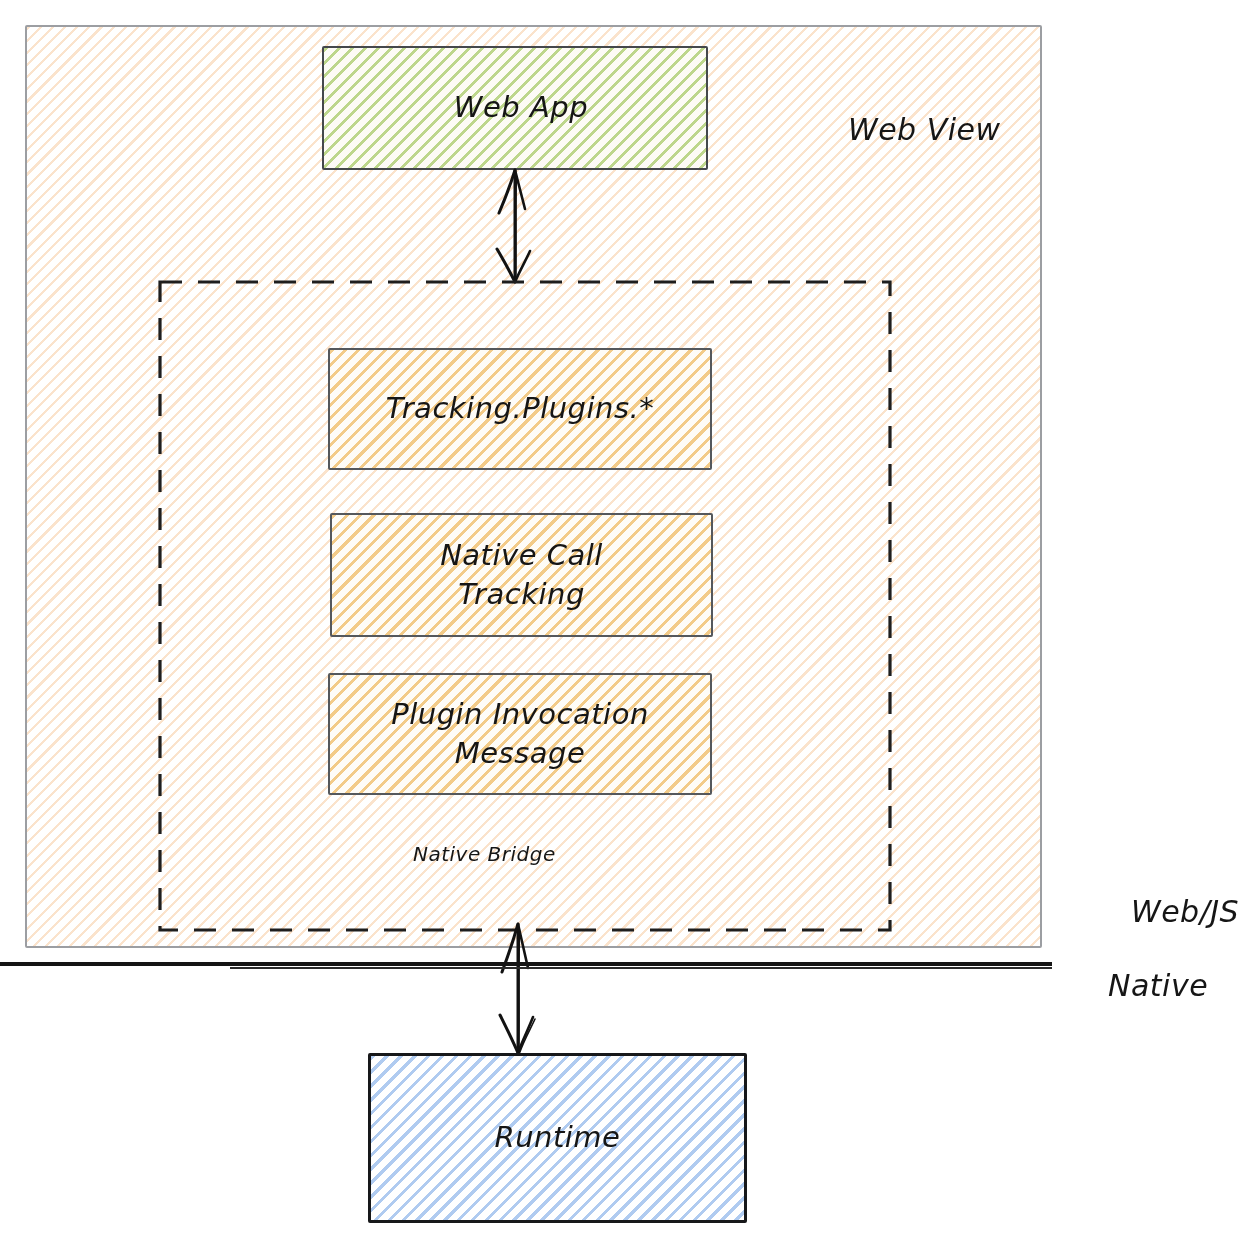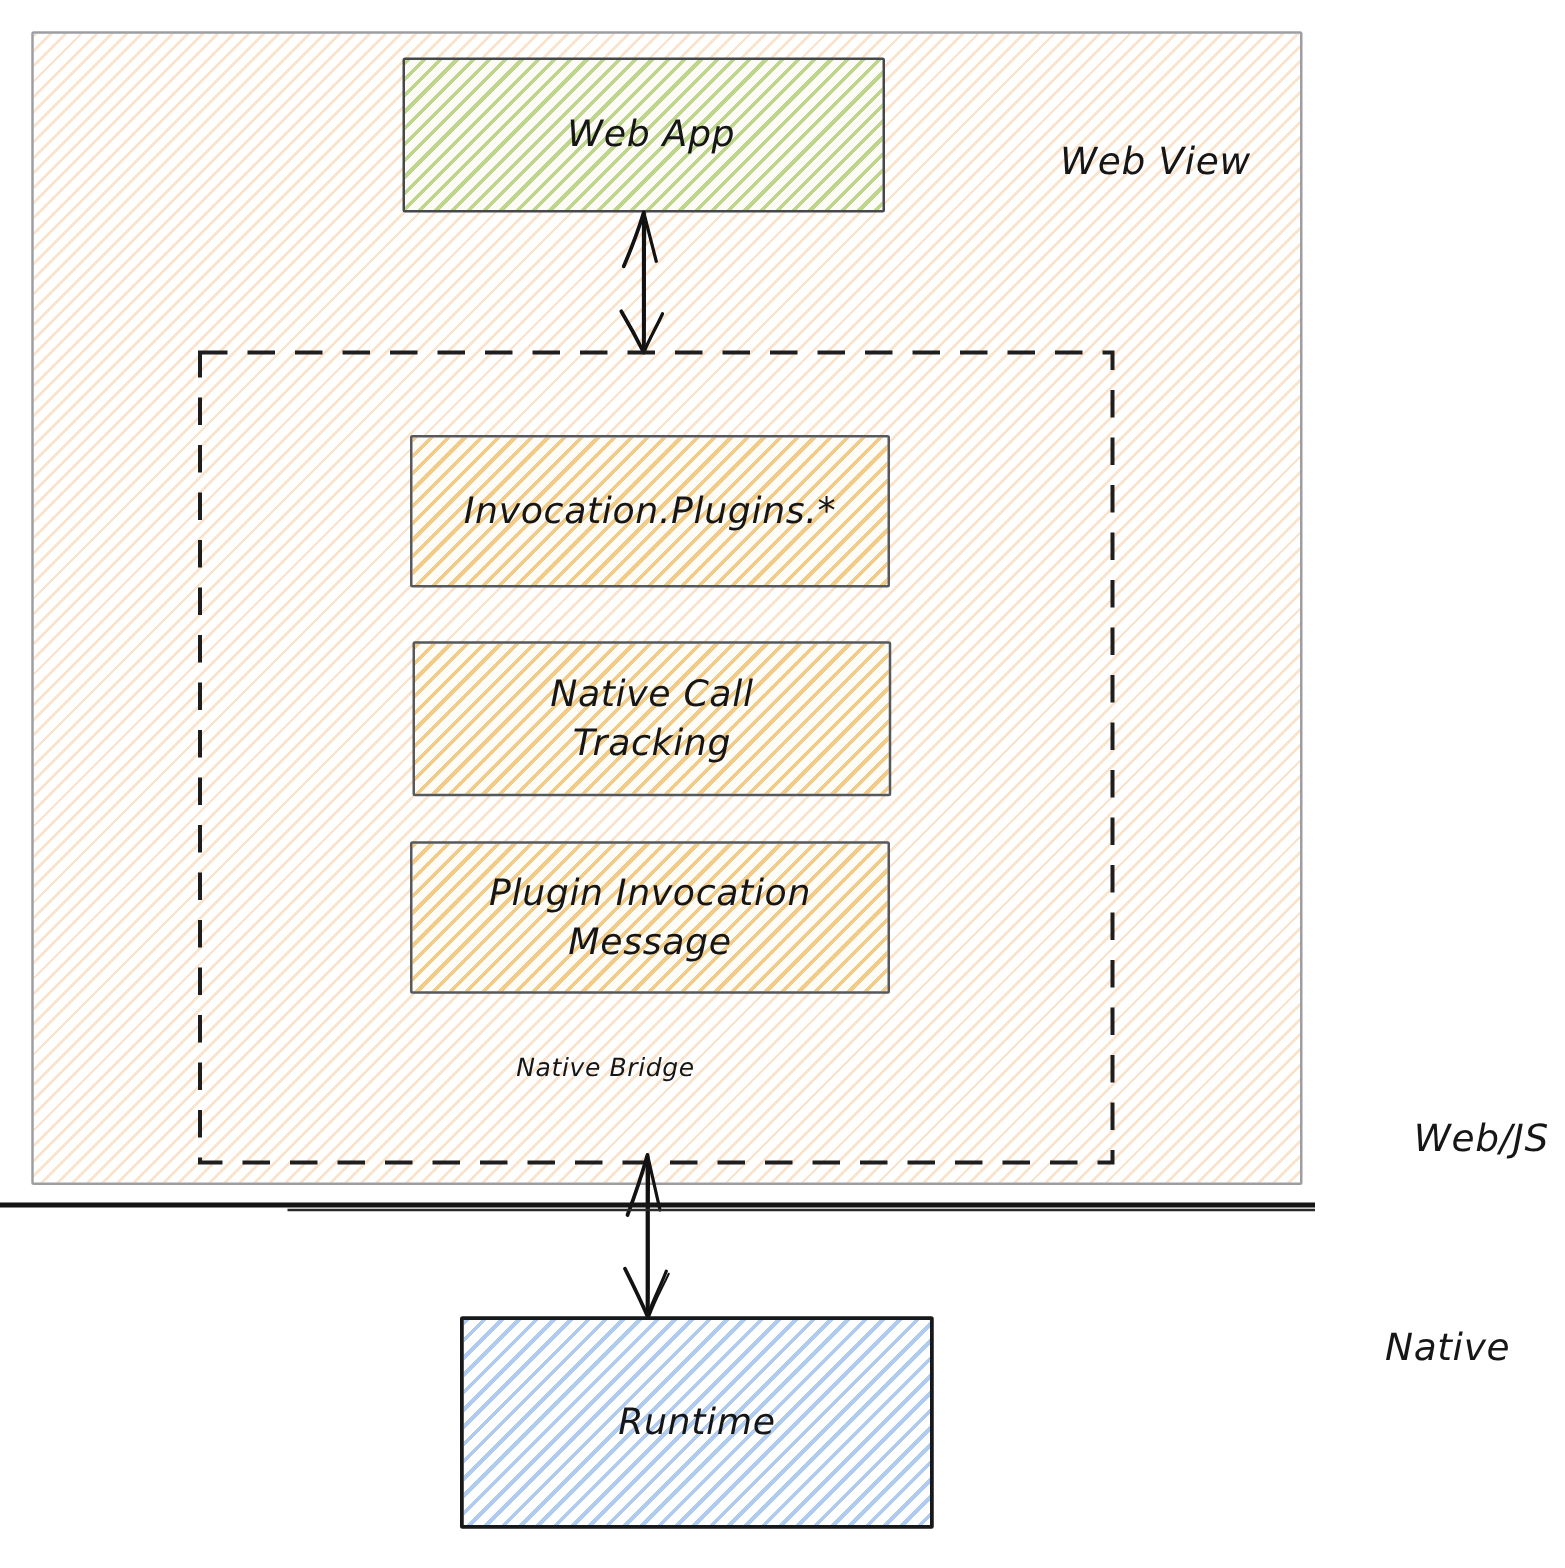--- a/index.html
+++ b/index.html
@@ -88,21 +88,21 @@
 
   
   .float-label {
     position: absolute;
     font-size: 30px;
     white-space: nowrap;
   }
   .web-view-label      { left: 848px;  top: 112px; }
   .native-bridge-label { left: 413px;  top: 842px; font-size: 20px; }
   .web-js-label        { left: 1094px; top: 894px; margin-left: 37px; }
-  .native-zone-label   { left: 1108px; top: 1061px; }
+  .native-zone-label   { left: 1108px; top: 968px; }
 
   
   .divider {
     position: absolute;
     left: 0px; top: 962px;
     width: 1052px; height: 3.5px;
     background: #151515;
   }
   .divider-echo {
     position: absolute;
@@ -145,21 +145,21 @@
     </svg>
   </div>
 
   <div class="dashed-box">
     <svg width="736" height="654" viewBox="0 0 736 654">
       <rect x="3" y="3" width="730" height="648" fill="none" stroke="#1e1e1e" stroke-width="3.2" stroke-dasharray="22 16"></rect>
     </svg>
   </div>
 
   <div class="node node-orange cap-plugins">
-    <span class="hand">Invocation.Plugins.*</span>
+    <span class="hand">Tracking.Plugins.*</span>
   </div>
 
   <div class="node node-orange native-call">
     <span class="hand">Native Call Tracking</span>
   </div>
 
   <div class="node node-orange plugin-msg">
     <span class="hand">Plugin Invocation Message</span>
   </div>
 

